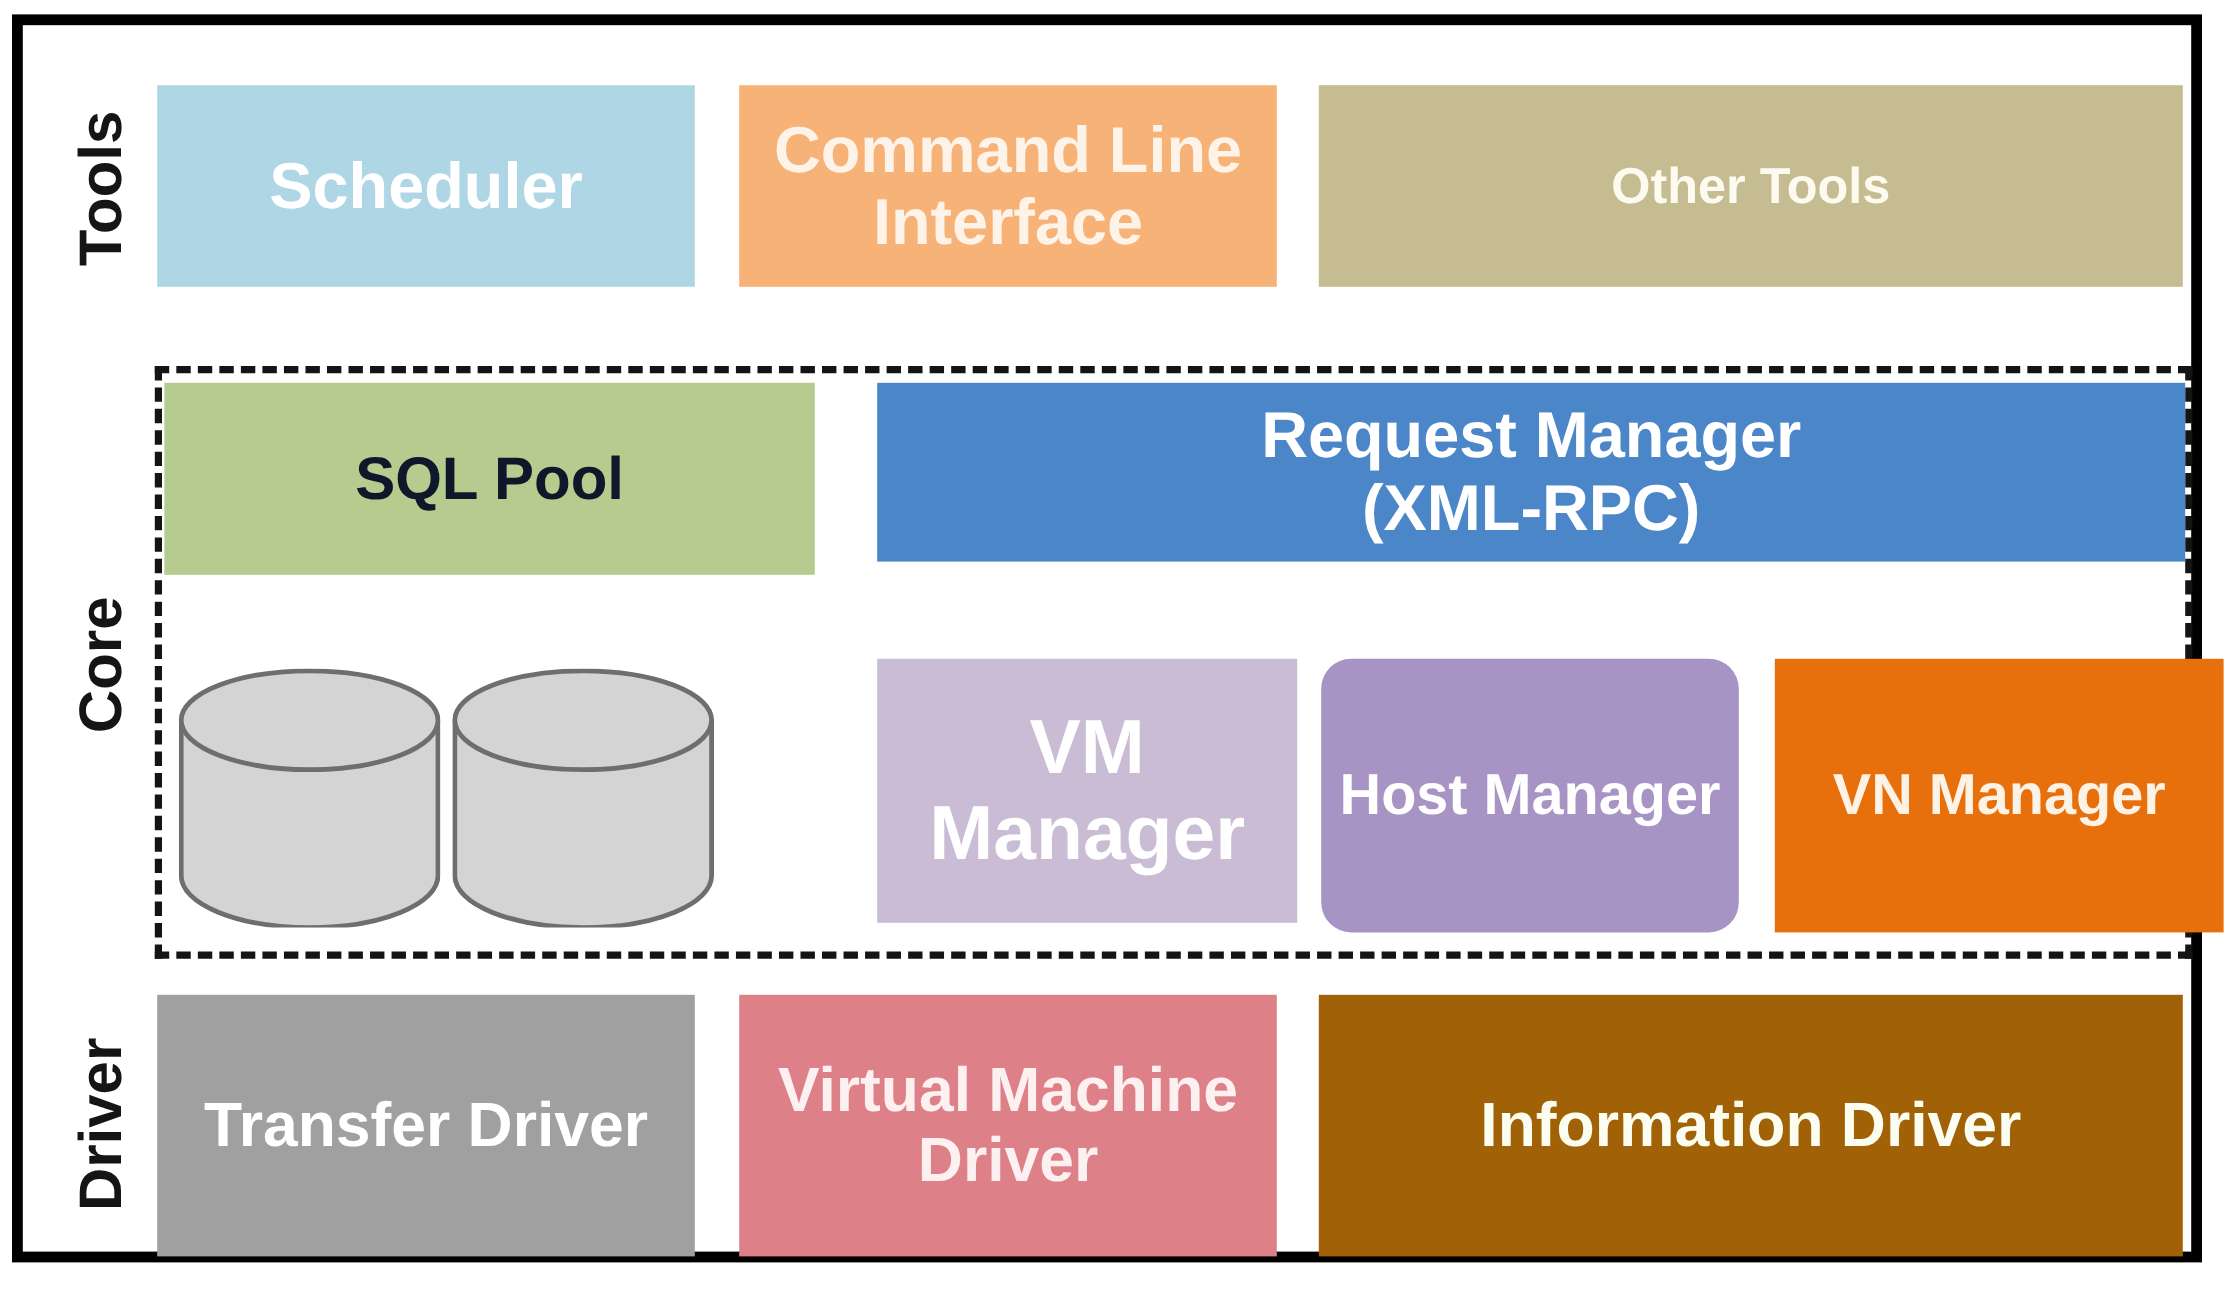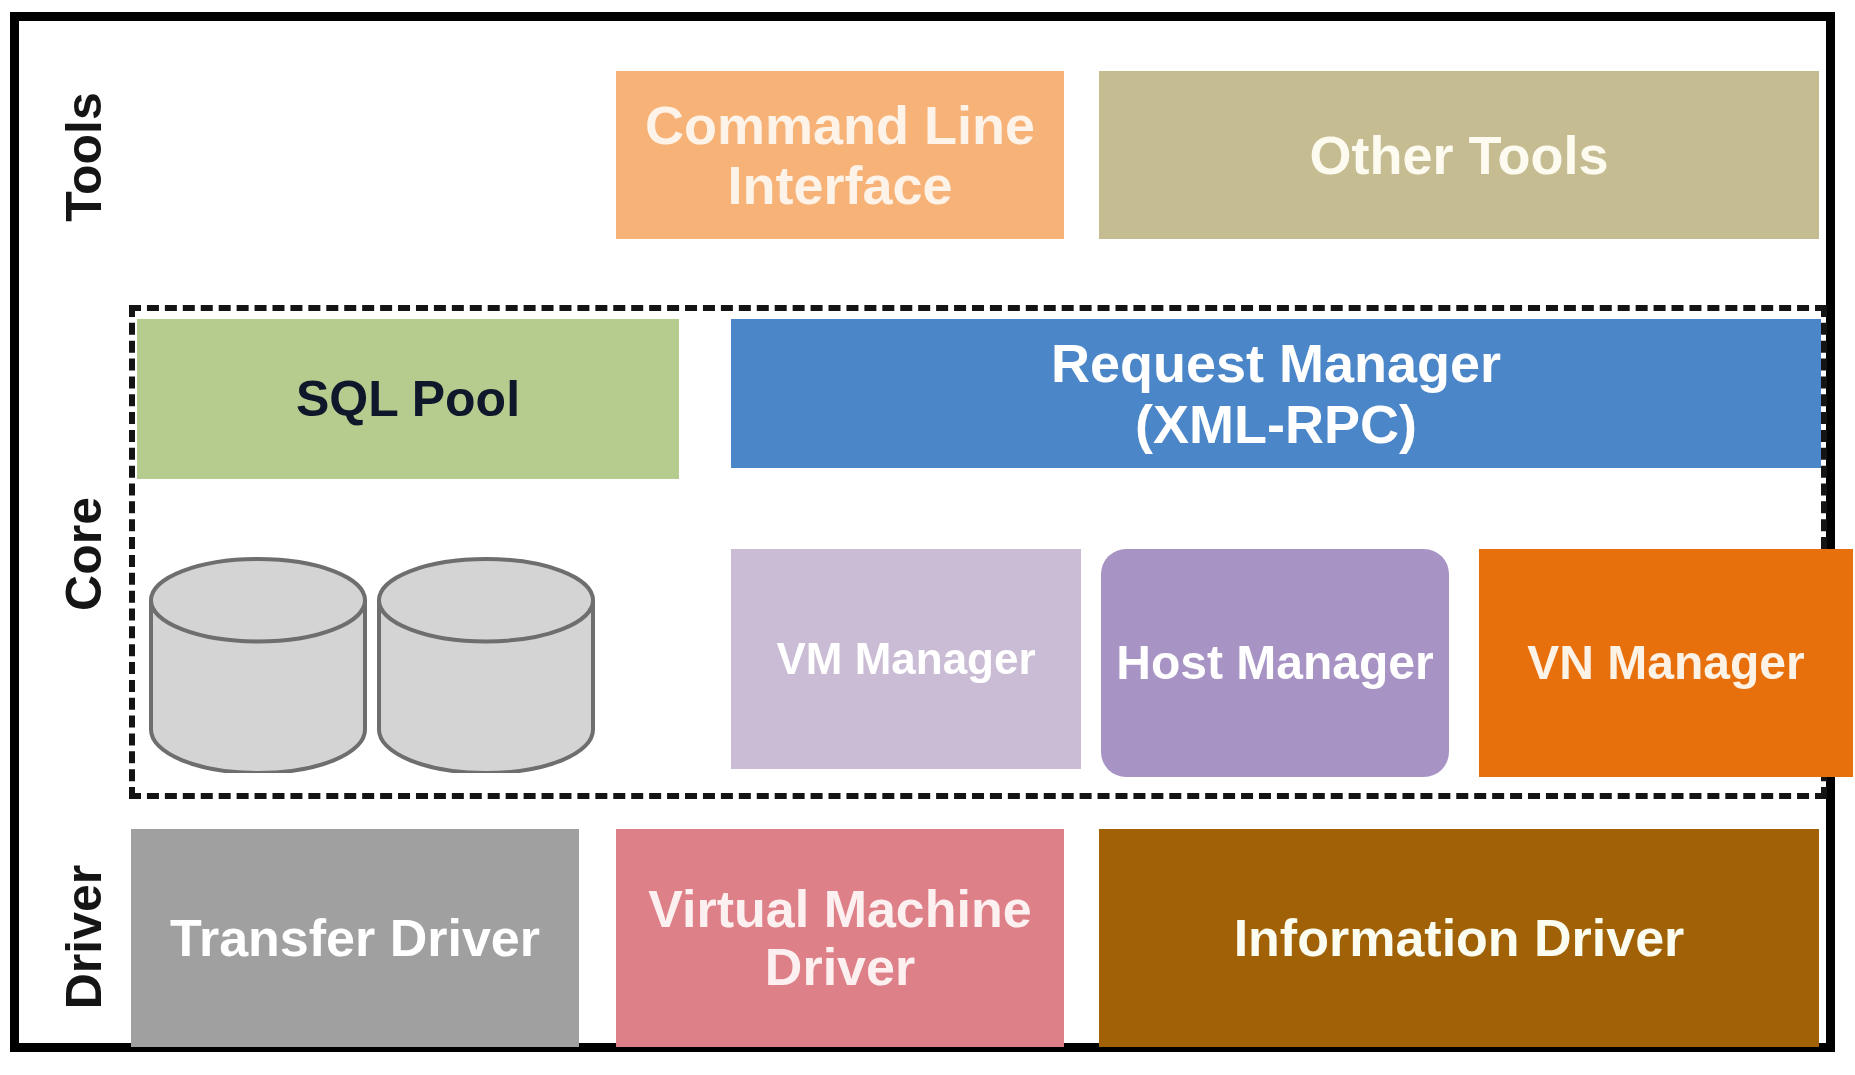--- a/index.html
+++ b/index.html
@@ -91,34 +91,37 @@
     <path d="M 2 43.2 L 2 172.8 A 107 43.2 0 0 0 216 172.8 L 216 43.2 Z" fill="#d4d4d4" stroke="#6e6e6e" stroke-width="4" stroke-linejoin="round"></path>
     <ellipse cx="109" cy="43.2" rx="107" ry="41.2" fill="#d4d4d4" stroke="#6e6e6e" stroke-width="4"></ellipse>
   </svg>
       </div>
       <div class="db-cylinder" style="left: 358px; top: 536px; width: 218px; height: 216px;">
   <svg width="218" height="216" viewBox="0 0 218 216" xmlns="http://www.w3.org/2000/svg">
     <path d="M 2 43.2 L 2 172.8 A 107 43.2 0 0 0 216 172.8 L 216 43.2 Z" fill="#d4d4d4" stroke="#6e6e6e" stroke-width="4" stroke-linejoin="round"></path>
     <ellipse cx="109" cy="43.2" rx="107" ry="41.2" fill="#d4d4d4" stroke="#6e6e6e" stroke-width="4"></ellipse>
   </svg>
       </div>
+      <div class="block" style="left: 112px; top: 50px; width: 448px; height: 168px; background: rgb(174, 214, 228); font-size: 54px;">
+        <span style="color: rgb(255, 255, 255); white-space: pre-line;">Scheduler</span>
+      </div>
       <div class="block" style="left: 597px; top: 50px; width: 448px; height: 168px; background: rgb(247, 178, 120); font-size: 54px;">
         <span style="color: rgb(253, 243, 232); white-space: pre-line;">Command Line Interface</span>
       </div>
-      <div class="block" style="left: 1080px; top: 50px; width: 720px; height: 168px; background: rgb(197, 188, 146); font-size: 54px;">
+      <div class="block" style="left: 1080px; top: 50px; width: 720px; height: 168px; background: rgb(197, 188, 146); font-size: 42px;">
         <span style="color: rgb(253, 251, 240); white-space: pre-line;">Other Tools</span>
       </div>
       <div class="block" style="left: 118px; top: 298px; width: 542px; height: 160px; background: rgb(181, 204, 142); font-size: 50px;">
         <span style="color: #0f172a; white-space: pre-line;">SQL Pool</span>
       </div>
       <div class="block" style="left: 712px; top: 298px; width: 1090px; height: 149px; background: rgb(74, 134, 200); font-size: 54px;">
         <span style="color: rgb(255, 255, 255); white-space: pre-line;">Request Manager
 (XML-RPC)</span>
       </div>
-      <div class="block" style="left: 712px; top: 528px; width: 350px; height: 220px; background: rgb(201, 188, 212); font-size: 44px;">
+      <div class="block" style="left: 712px; top: 528px; width: 350px; height: 220px; background: rgb(201, 188, 212); font-size: 64px;">
         <span style="color: rgb(255, 255, 255); white-space: pre-line;">VM Manager</span>
       </div>
       <div class="block" style="left: 1082px; top: 528px; width: 348px; height: 228px; background: rgb(168, 148, 196); font-size: 48px; border-radius: 25px;">
         <span style="color: rgb(255, 255, 255); white-space: pre-line;">Host Manager</span>
       </div>
       <div class="block" style="left: 1460px; top: 528px; width: 374px; height: 228px; background: rgb(232, 112, 12); font-size: 48px;">
         <span style="color: rgb(253, 242, 230); white-space: pre-line;">VN Manager</span>
       </div>
       <div class="block" style="left: 112px; top: 808px; width: 448px; height: 218px; background: rgb(160, 160, 160); font-size: 52px;">
         <span style="color: rgb(255, 255, 255); white-space: pre-line;">Transfer Driver</span>

